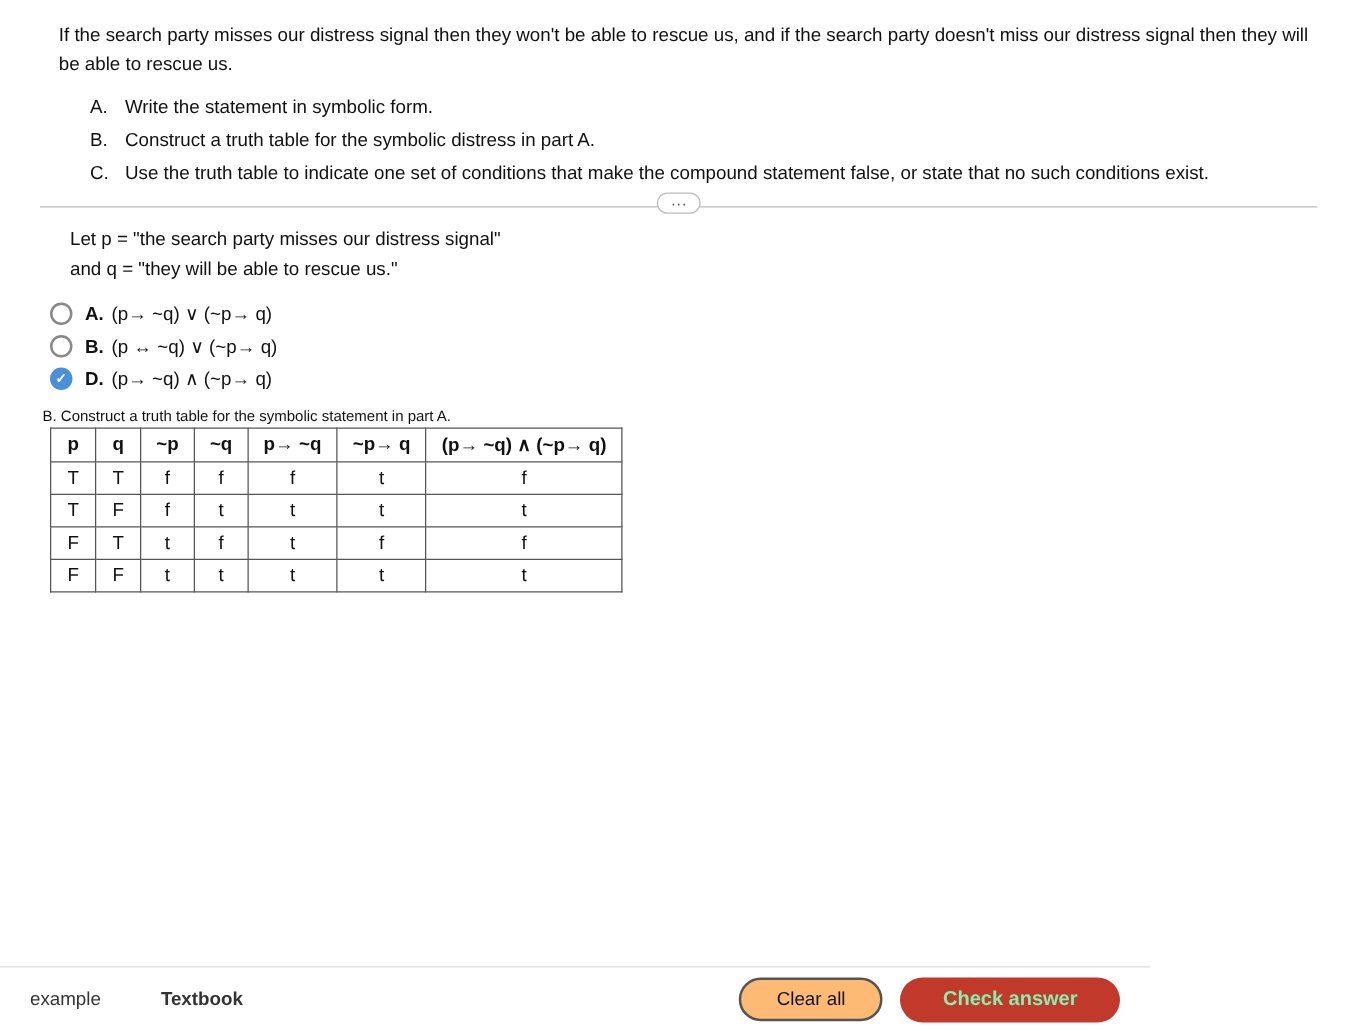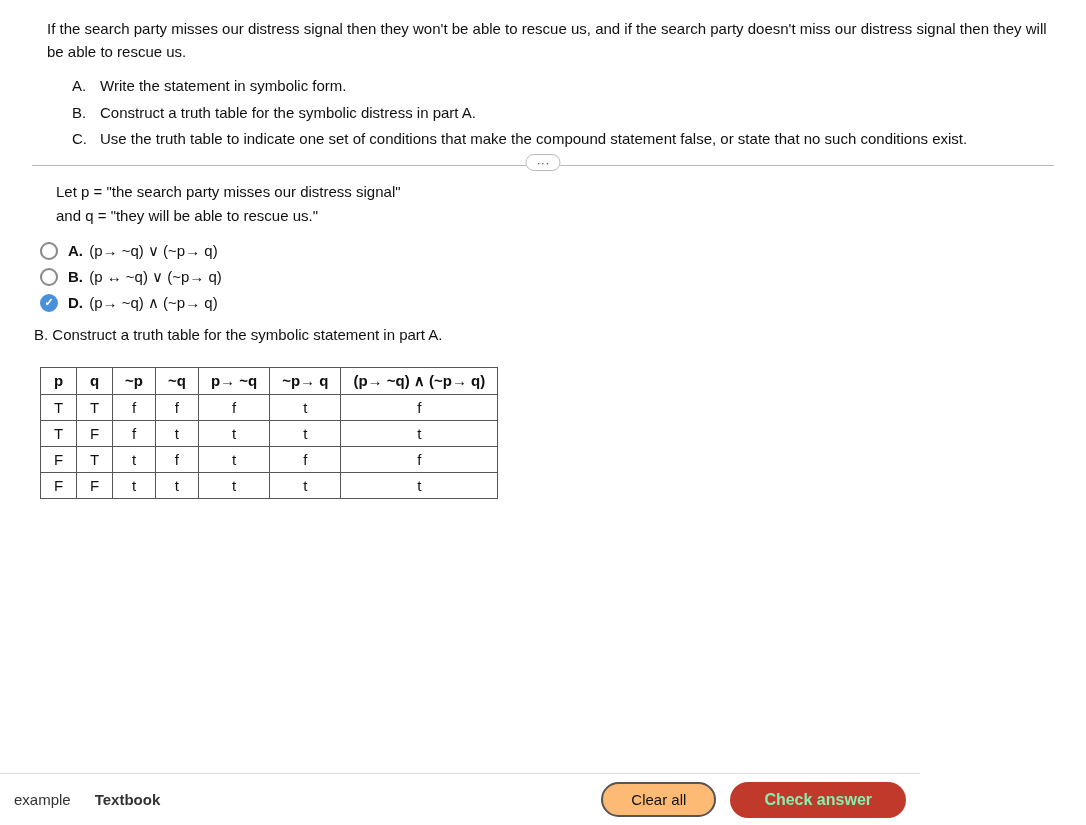--- a/index.html
+++ b/index.html
@@ -73,22 +73,22 @@
       content: '✓';
       color: #fff;
       font-size: 11px;
       font-weight: bold;
     }
     .option-label {
       font-weight: bold;
       margin-right: 2px;
     }
     .section-b-title {
-      font-size: 15px;
-      margin-bottom: 24px;
+      font-size: 12px;
+      margin-bottom: 2px;
       margin-left: 2px;
     }
     
     .truth-table-wrapper {
       margin-left: 8px;
       margin-bottom: 20px;
     }
     table.truth-table {
       border-collapse: collapse;
       font-size: 15px;
@@ -110,39 +110,40 @@
     .footer-bar {
       position: fixed;
       bottom: 0;
       left: 0;
       width: 920px;
       height: 52px;
       background: #fff;
       border-top: 1px solid #ddd;
       display: flex;
       align-items: center;
-      padding: 0 14px;
+      padding: 0 24px;
       gap: 0;
     }
     .footer-left {
       display: flex;
       align-items: center;
       gap: 24px;
       flex: 1;
     }
     .footer-example {
       font-size: 15px;
       color: #333;
       cursor: pointer;
     }
     .footer-textbook {
       font-size: 15px;
       color: #333;
       font-weight: bold;
       cursor: pointer;
+      margin-left: 24px;
     }
     .footer-right {
       display: flex;
       align-items: center;
       gap: 14px;
     }
     .btn-clear {
       border: 2px solid #555;
       border-radius: 24px;
       background: #fdba74;

